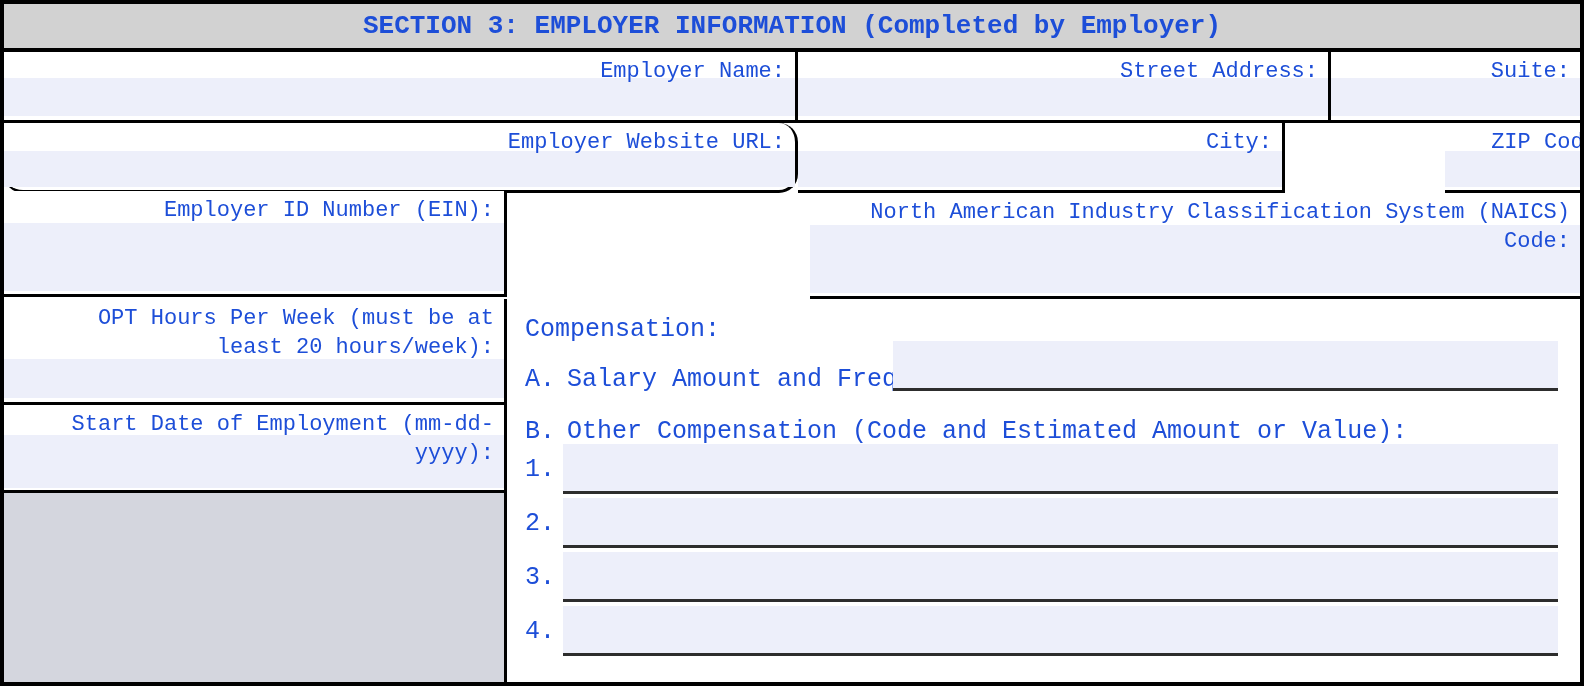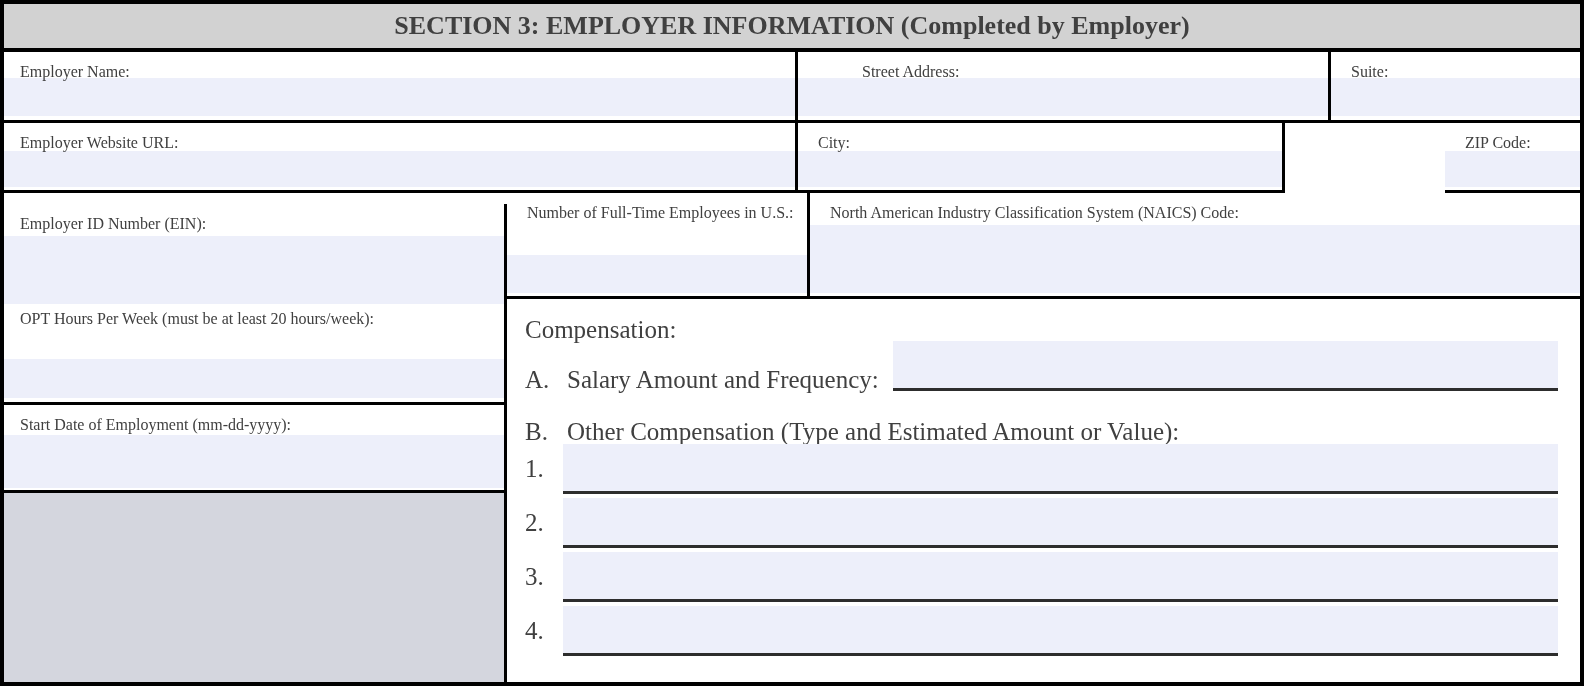--- a/index.html
+++ b/index.html
@@ -3,38 +3,38 @@
 <meta charset="utf-8">
 <style>
   * { margin: 0; padding: 0; box-sizing: border-box; }
   html, body { background: #ffffff; }
   .form {
     position: relative;
     width: 1584px;
     height: 686px;
     border: 4px solid #000;
     background: #fff;
-    font-family: Liberation Serif, serif;
-    color: #404040;
+    font-family: Liberation Mono, monospace;
+    color: #1d4ed8;
     overflow: hidden;
   }
   .header {
     position: absolute; left: 0; top: 0; width: 1576px; height: 48px;
     background: var(--header_fill, #D2D2D2);
     border-bottom: 4px solid #000;
     display: flex; align-items: center; justify-content: center;
     font-weight: bold; font-size: 26px;
   }
   .cell { position: absolute; background: #fff; }
   .br { border-right: 3px solid #000; }
   .bb { border-bottom: 3px solid #000; }
   .lbl {
     position: relative; z-index: 2;
     padding: 5px 10px 0 16px;
-    font-size: 16px; line-height: 29px;
+    font-size: 22px; line-height: 29px; text-align: right;
   }
   .pad20 .lbl { padding-left: 20px; }
   .fill {
     position: absolute; left: 0; right: 0; z-index: 1;
     background: var(--field_fill, #EDEFFA);
   }
   .fill .val { display: block; padding: 8px 14px; font-size: 25px; }
   .shaded { background: var(--shaded_fill, #D4D6DE); }
   
   .comp-lbl { position: absolute; font-size: 25px; line-height: 29px; white-space: nowrap; margin-top: 8px; }
@@ -72,48 +72,42 @@
       <span class="val"></span>
     </div>
   </div>
   <div class="cell bb pad20" style="left:1327px;top:48px;width:249px;height:71px;">
     <div class="lbl">Suite:</div>
     <div class="fill" style="top:26px;bottom:4px;">
       <span class="val"></span>
     </div>
   </div>
 
-  <div class="cell br bb" style="left:0;top:119px;width:794px;height:70px;">
+  <div class="cell br bb" style="left:0;top:119px;width:794px;height:70px;border-radius:19px;">
     <div class="lbl">Employer Website URL:</div>
     <div class="fill" style="top:28px;bottom:3px;">
       <span class="val"></span>
     </div>
   </div>
   <div class="cell br bb pad20" style="left:794px;top:119px;width:487px;height:70px;">
     <div class="lbl">City:</div>
     <div class="fill" style="top:28px;bottom:3px;">
       <span class="val"></span>
     </div>
   </div>
   <div class="cell bb pad20" style="left:1401px;top:119px;width:175px;height:70px;margin-left:40px;">
     <div class="lbl">ZIP Code:</div>
     <div class="fill" style="top:28px;bottom:3px;">
       <span class="val"></span>
     </div>
   </div>
 
-  <div class="cell br bb" style="left:0;top:200px;width:503px;height:106px;">
+  <div class="cell br bb" style="left:0;top:187px;width:503px;height:106px;">
     <div class="lbl">Employer ID Number (EIN):</div>
     <div class="fill" style="top:32px;bottom:3px;">
-      <span class="val"></span>
-    </div>
-  </div>
-  <div class="cell br bb pad20" style="left:503px;top:189px;width:303px;height:106px;">
-    <div class="lbl">Number of Full-Time Employees in U.S.:</div>
-    <div class="fill" style="top:62px;bottom:3px;">
       <span class="val"></span>
     </div>
   </div>
   <div class="cell bb pad20" style="left:806px;top:189px;width:770px;height:106px;">
     <div class="lbl">North American Industry Classification System (NAICS) Code:</div>
     <div class="fill" style="top:32px;bottom:3px;">
       <span class="val"></span>
     </div>
   </div>
 
@@ -135,21 +129,21 @@
     <div class="comp-lbl" style="left:18px;top:8px;">Compensation:</div>
 
     <div class="comp-lbl" style="left:18px;top:58px;">
       <span class="letter">A.</span><span>Salary Amount and Frequency:</span>
     </div>
     <div class="uline-field" style="left:386px;right:22px;top:42px;">
       <span class="val"></span>
     </div>
 
     <div class="comp-lbl" style="left:18px;top:110px;">
-      <span class="letter">B.</span><span>Other Compensation (Type and Estimated Amount or Value):</span>
+      <span class="letter">B.</span><span>Other Compensation (Code and Estimated Amount or Value):</span>
     </div>
 
     <div class="item-num" style="top:145px;">1.</div>
     <div class="uline-field" style="left:56px;right:22px;top:145px;">
       <span class="val"></span>
     </div>
 
     <div class="item-num" style="top:199px;">2.</div>
     <div class="uline-field" style="left:56px;right:22px;top:199px;">
       <span class="val"></span>

